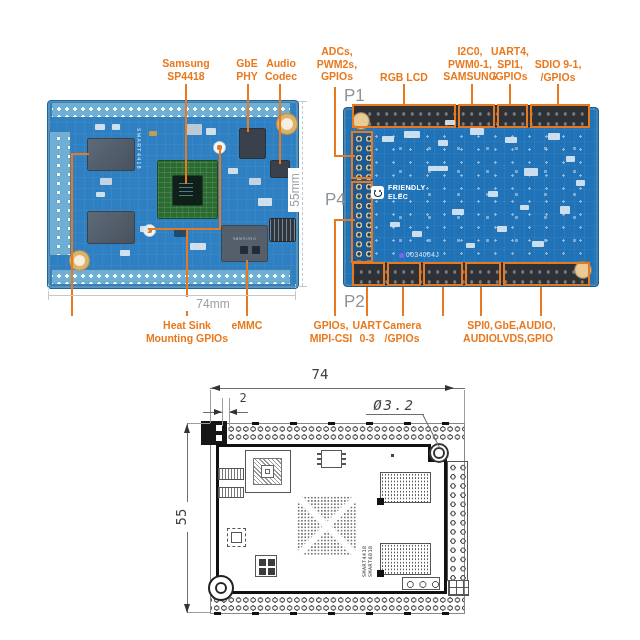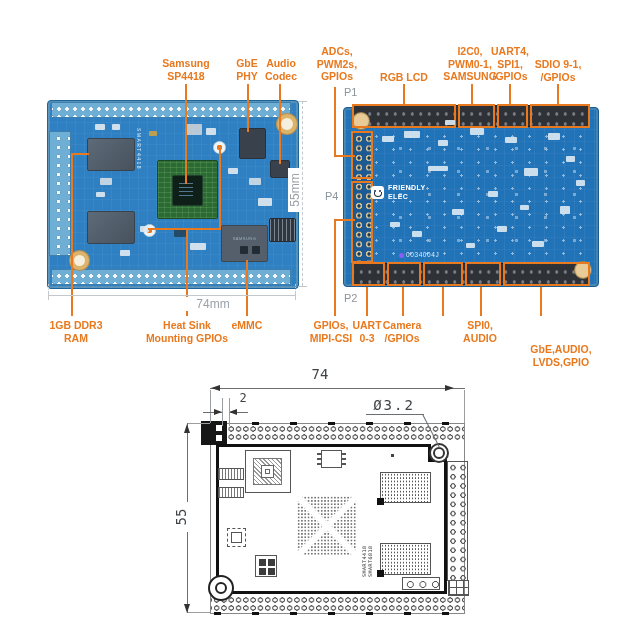--- a/index.html
+++ b/index.html
@@ -3,21 +3,21 @@
 <meta charset="utf-8">
 <style>
   html,body{margin:0;padding:0;background:#fff;}
   #canvas{position:relative;width:640px;height:640px;background:#fff;overflow:hidden;
           font-family:"Liberation Sans",sans-serif;}
 
   
   .abs{position:absolute;}
   .callout{position:absolute;color:#e8791f;font-weight:700;font-size:10.5px;line-height:12.5px;
            text-align:center;white-space:pre-line;}
-  .portlbl{position:absolute;color:#8d949b;font-size:11px;}
+  .portlbl{position:absolute;color:#8d949b;font-size:17px;}
   .dimtxt{position:absolute;color:#9aa1a8;font-size:12px;text-align:center;background:#fff;}
   .cad{position:absolute;color:#3f4346;font-family:"DejaVu Sans Mono",monospace;font-size:14px;
        text-align:center;background:#fff;}
   .ln{position:absolute;background:#e8791f;width:2px;}
   .lnh{position:absolute;background:#e8791f;height:2px;}
   .oframe{position:absolute;border:2px solid #e8791f;box-sizing:border-box;background:transparent;}
   .thk{position:absolute;background:#111;}
   .ext{position:absolute;background:#9b9ea1;}
   .arr{position:absolute;width:0;height:0;border-style:solid;}
 
@@ -138,21 +138,21 @@
   #lb-adcs{left:306px;top:45px;width:62px;}
   #lb-rgb{left:373px;top:71px;width:62px;}
   #lb-i2c0{left:438px;top:45px;width:64px;}
   #lb-uart4{left:487px;top:45px;width:46px;}
   #lb-sdio{left:527px;top:58px;width:62px;}
   #lb-gpios{left:300px;top:319px;width:62px;}
   #lb-uart03{left:347px;top:319px;width:40px;}
   #lb-camera{left:374px;top:319px;width:56px;}
   #lb-hdmi{left:419px;top:319px;width:46px;}
   #lb-spi0{left:451px;top:319px;width:58px;}
-  #lb-gbe2{left:520px;top:319px;width:82px;margin-top:24px;}
+  #lb-gbe2{left:484px;top:319px;width:82px;}
   #p1-lbl{left:344px;top:86px;}
   #p2-lbl{left:344px;top:292px;}
   #p4-lbl{left:325px;top:190px;}
 
   
   #dim74mm-line{left:48px;top:295px;width:248px;height:1px;background:#c3c8cd;}
   #dim74mm-t1{left:48px;top:291px;width:1px;height:9px;background:#c3c8cd;}
   #dim74mm-t2{left:295px;top:291px;width:1px;height:9px;background:#c3c8cd;}
   #dimext-l{left:48px;top:284px;width:0;height:12px;border-left:1px dotted #c3c8cd;}
   #dimext-r{left:295px;top:284px;width:0;height:12px;border-left:1px dotted #c3c8cd;}
@@ -239,21 +239,21 @@
   #d74-extl{left:210px;top:390px;width:1px;height:33px;}
   #d74-extr{left:464px;top:390px;width:1px;height:33px;}
   #d74-text{left:302px;top:366px;width:36px;}
   #d2-text{left:233px;top:391px;width:20px;font-size:12px;}
   #d2-lineL{left:203px;top:412px;width:19px;height:1px;background:#6b6e71;}
   #d2-lineR{left:229px;top:412px;width:19px;height:1px;background:#6b6e71;}
   #d2-arl{left:214px;top:409px;border-width:3.5px 0 3.5px 8px;border-color:transparent transparent transparent #333;}
   #d2-arr{left:229px;top:409px;border-width:3.5px 8px 3.5px 0;border-color:transparent #333 transparent transparent;}
   #d2-e1{left:222px;top:398px;width:1px;height:28px;}
   #d2-e2{left:229px;top:398px;width:1px;height:28px;}
-  #d32-text{left:362px;top:397px;width:64px;letter-spacing:2px;}
+  #d32-text{left:362px;top:397px;width:64px;letter-spacing:2px;font-style:italic;}
   #d32-lead-h{left:366px;top:414px;width:58px;height:1px;background:#6b6e71;}
   #d32-lead-d{left:423px;top:414px;width:38px;height:1px;background:#6b6e71;
     transform:rotate(63deg);transform-origin:left top;}
   #d55-line{left:187px;top:423px;width:1px;height:190px;background:#6b6e71;}
   #d55-aru{left:184px;top:424px;border-width:0 3.5px 9px 3.5px;border-color:transparent transparent #333 transparent;}
   #d55-ard{left:184px;top:604px;border-width:9px 3.5px 0 3.5px;border-color:#333 transparent transparent transparent;}
   #d55-extt{left:188px;top:423px;width:22px;height:1px;}
   #d55-extb{left:188px;top:612px;width:22px;height:1px;}
   #d55-text{left:166px;top:509px;width:30px;transform:rotate(-90deg);}
 </style>
@@ -363,22 +363,20 @@
   <div class="ln" id="ln-hdmi"></div>
   <div class="ln" id="ln-spi0"></div>
   <div class="ln" id="ln-gbe2"></div>
 
   <div class="callout" id="lb-samsung">Samsung
 SP4418</div>
   <div class="callout" id="lb-gbe">GbE
 PHY</div>
   <div class="callout" id="lb-audio">Audio
 Codec</div>
-  <div class="callout" id="lb-ddr3">1GB DDR3
-RAM</div>
   <div class="callout" id="lb-hs">Heat Sink
 Mounting GPIOs</div>
   <div class="callout" id="lb-emmc">eMMC</div>
   <div class="callout" id="lb-adcs">ADCs,
 PWM2s,
 GPIOs</div>
   <div class="callout" id="lb-rgb">RGB LCD</div>
   <div class="callout" id="lb-i2c0">I2C0,
 PWM0-1,
 SAMSUNG</div>

